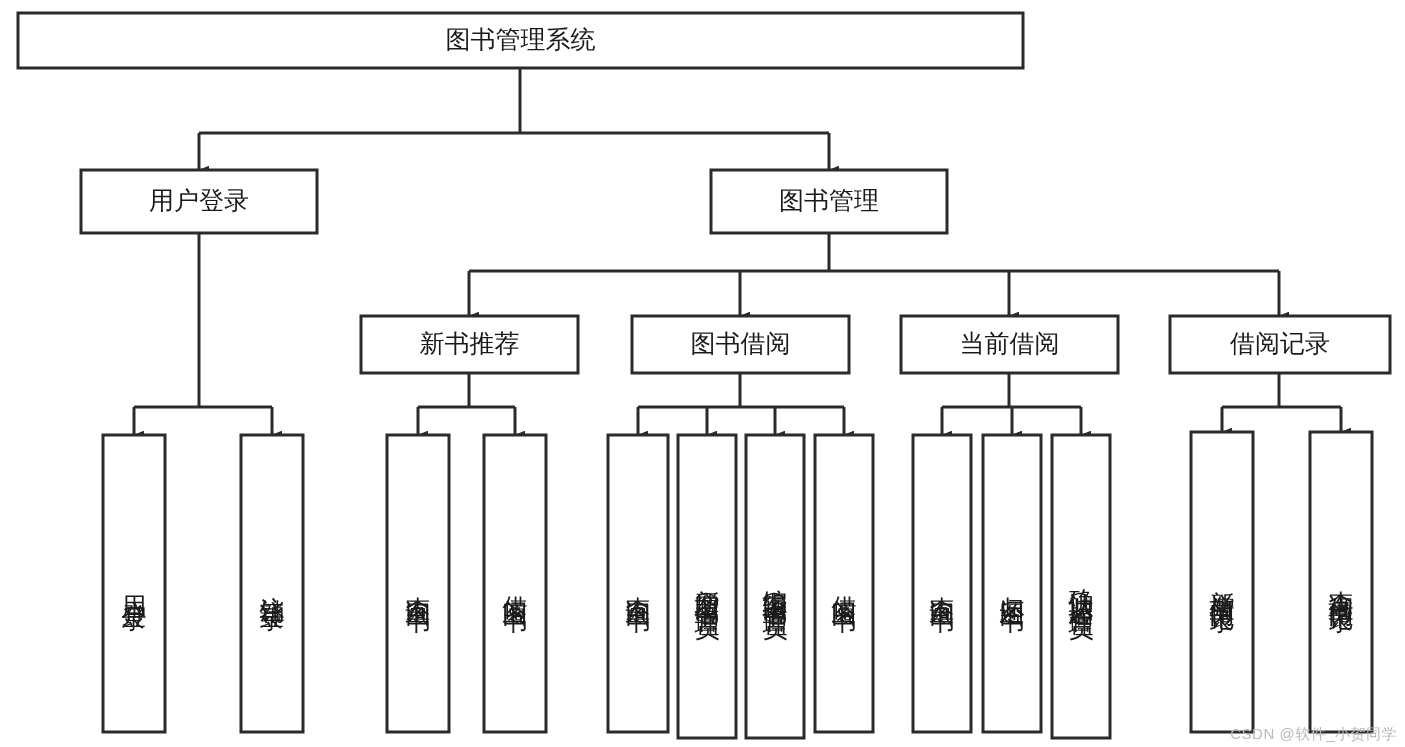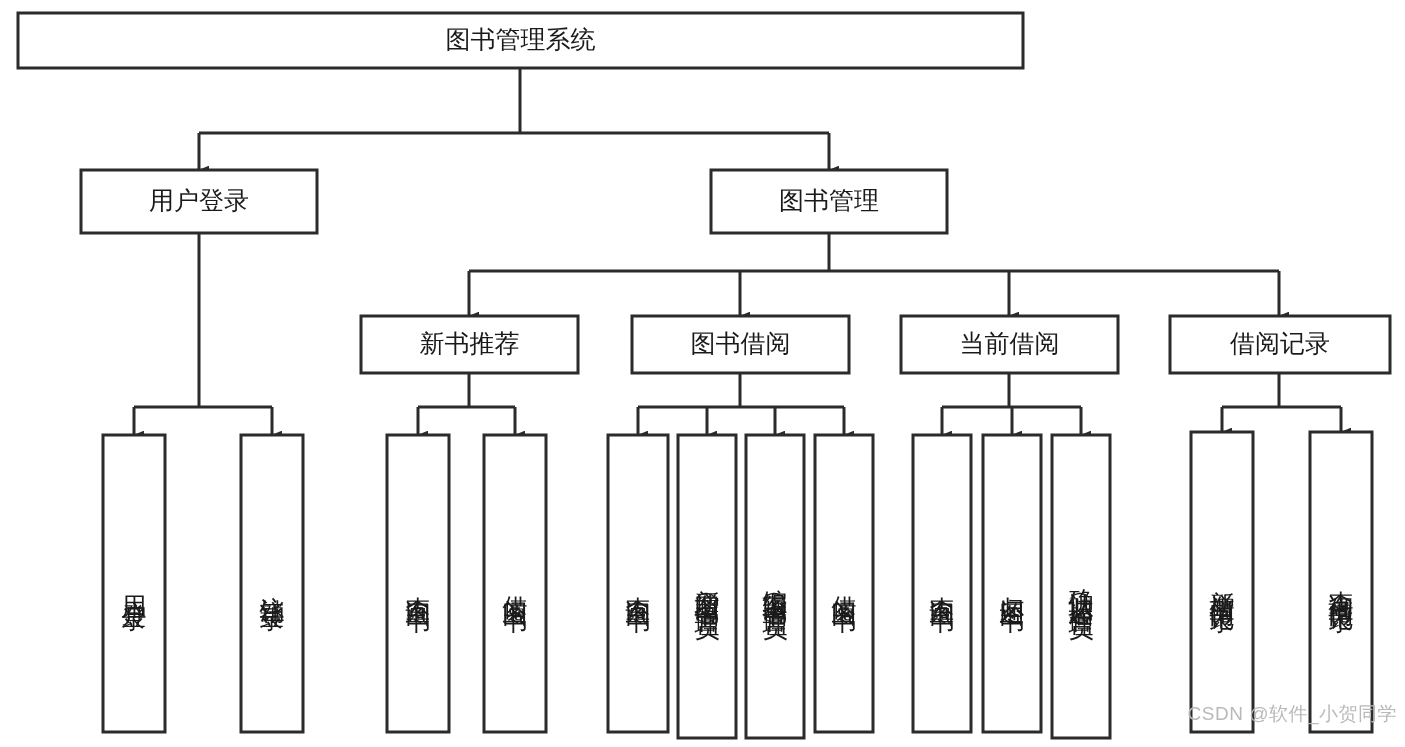--- a/index.html
+++ b/index.html
@@ -59,23 +59,23 @@
     font-family: "Liberation Sans", "DejaVu Sans", sans-serif;
     font-size: 25px;
     line-height: 1;
     letter-spacing: 4px;
     color: #1a1a1a;
     white-space: nowrap;
   }
   .watermark {
     position: absolute;
     right: 8px;
-    bottom: 20px;
-    font-family: "Liberation Sans", "DejaVu Sans", sans-serif;
-    font-size: 19px;
+    bottom: 3px;
+    font-family: "Liberation Sans", "DejaVu Sans", sans-serif;
+    font-size: 15px;
     color: #b9b9b9;
     white-space: nowrap;
     letter-spacing: 0.5px;
   }
 </style>
 </head>
 <body>
 
 <div id="diagram-root">
 

